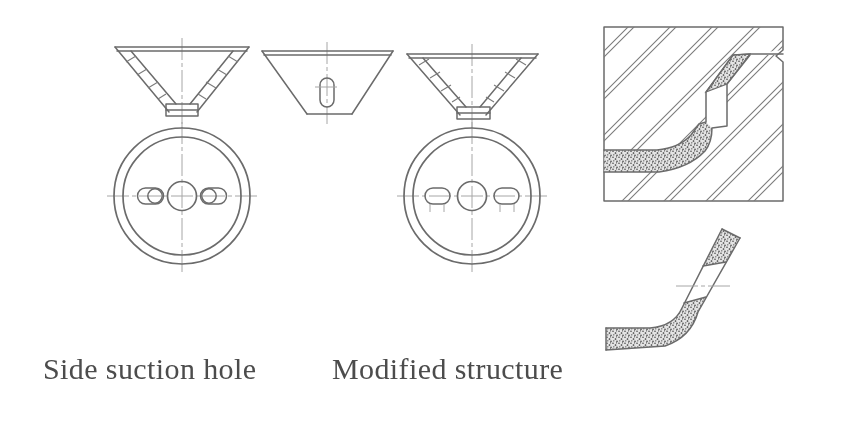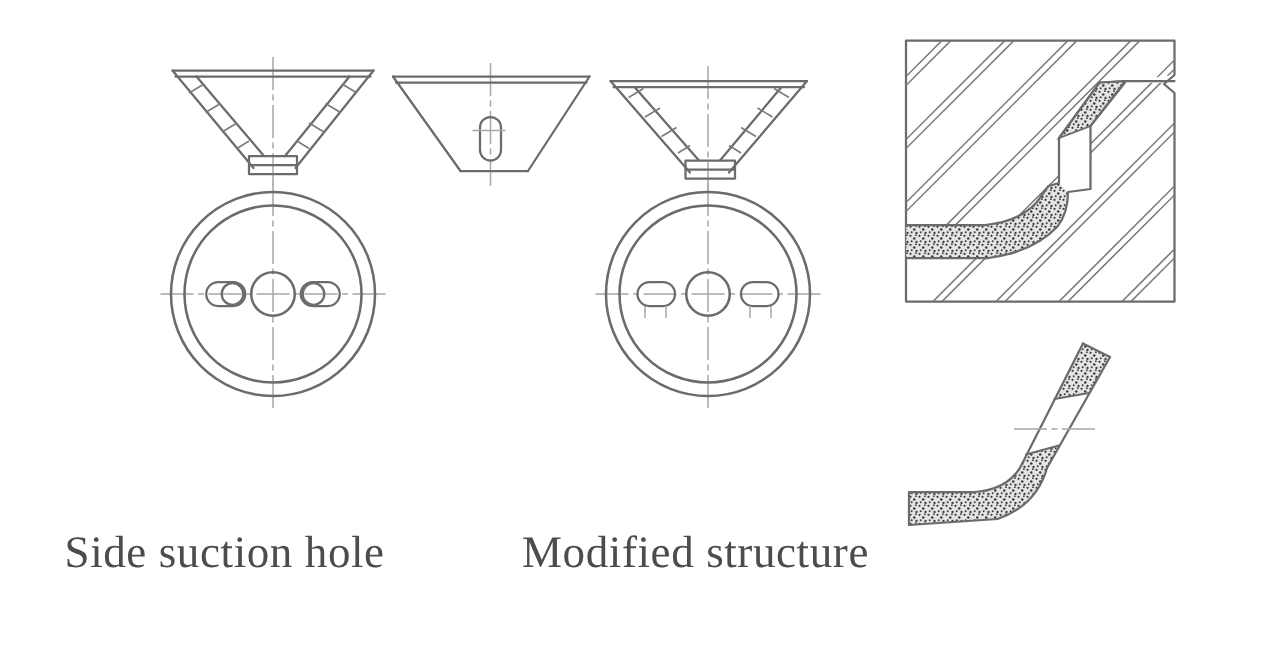--- a/index.html
+++ b/index.html
@@ -6,21 +6,21 @@
   .stage{position:relative;width:844px;height:437px;background:var(--bg,#fff);overflow:hidden;}
   .caption{
     position:absolute;
     font-family:"Liberation Serif", "DejaVu Serif", serif;
     font-size:30px;
     color:var(--text,#4c4c4c);
     white-space:nowrap;
     letter-spacing:.4px;
   }
   .caption-left{left:43px;top:352px;}
-  .caption-right{left:348px;top:352px;}
+  .caption-right{left:332px;top:352px;}
   
   .ln{fill:none;stroke:var(--line,#6b6b6b);stroke-width:1.5;stroke-linejoin:round;stroke-linecap:round;}
   .lncirc{fill:none;stroke:var(--line,#6b6b6b);stroke-width:1.7;}
   .cl{fill:none;stroke:var(--centerline,#a6a6a6);stroke-width:1;stroke-dasharray:22 3 4 3;}
   .ht{fill:none;stroke:var(--hatch,#7a7a7a);stroke-width:1.05;}
   .stipfill{fill:url(#stip);stroke:var(--line,#6b6b6b);stroke-width:1.2;}
   .stipfill-noline{fill:url(#stip);stroke:none;}
   .stipbg{fill:var(--stipbg,#e4e4e4);}
   .dotc{fill:var(--dot,#3c3c3c);}
 </style>

